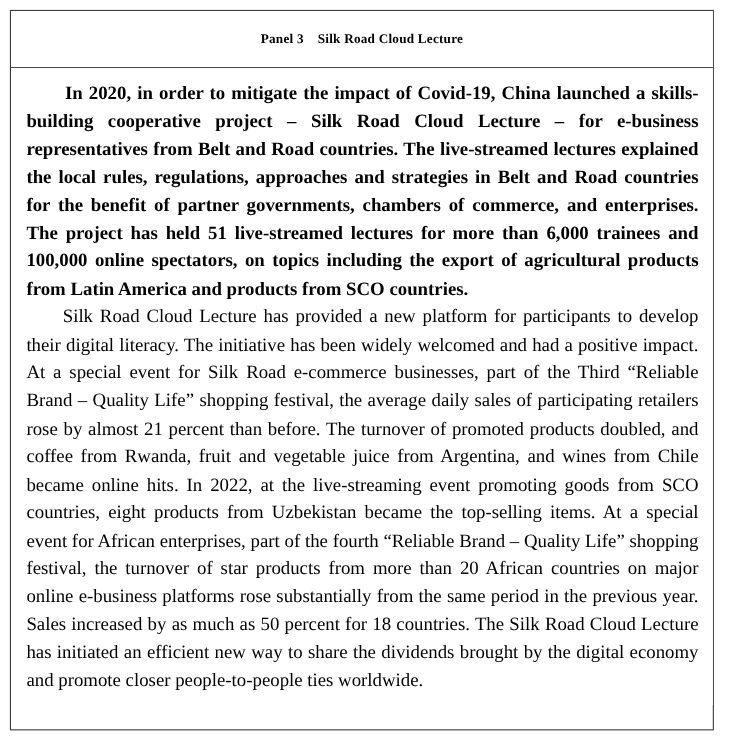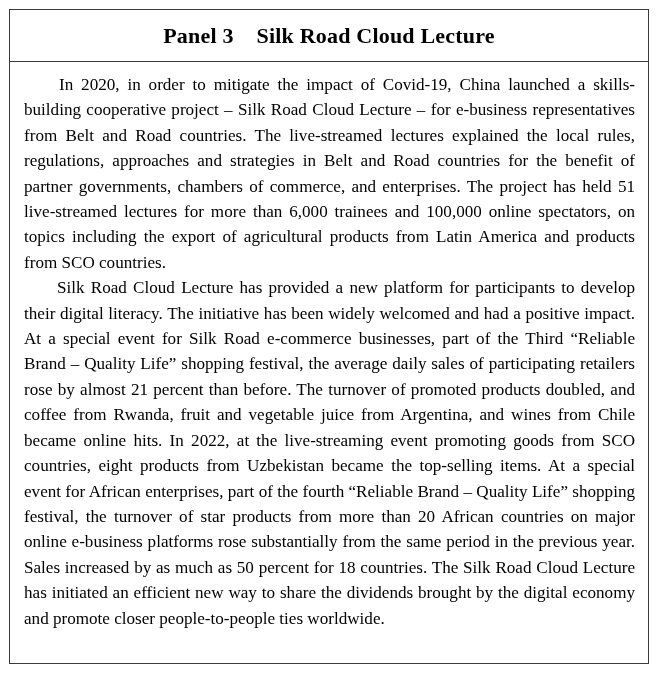--- a/index.html
+++ b/index.html
@@ -41,21 +41,21 @@
     border-bottom: 1.6px solid #3a3a3a;
     display: flex;
     align-items: center;
     justify-content: center;
     background: #ffffff;
   }
 
   .panel-title {
     font-family: "Liberation Serif", "DejaVu Serif", serif;
     font-weight: bold;
-    font-size: 22px;
+    font-size: 12px;
     letter-spacing: 0.2px;
     color: #000000;
     white-space: pre;
     text-align: center;
   }
 
   
   .panel-body {
     box-sizing: border-box;
     padding: 10px 13px 10px 14px;
@@ -70,21 +70,21 @@
     text-align: justify;
     text-justify: inter-word;
     color: #000000;
     hyphens: none;
   }
 
   .para + .para {
     margin-top: 0;
   }
 
-  .indent-1 { text-indent: 35px; }
+  .indent-1 { text-indent: 35px; font-weight: bold; }
   .indent-2 { text-indent: 33px; }
 
   
   .misspelled {
     text-decoration-color: #d42a2a;
     text-decoration-style: wavy;
     text-decoration-thickness: 1px;
     text-underline-offset: 1px;
   }
 </style>

